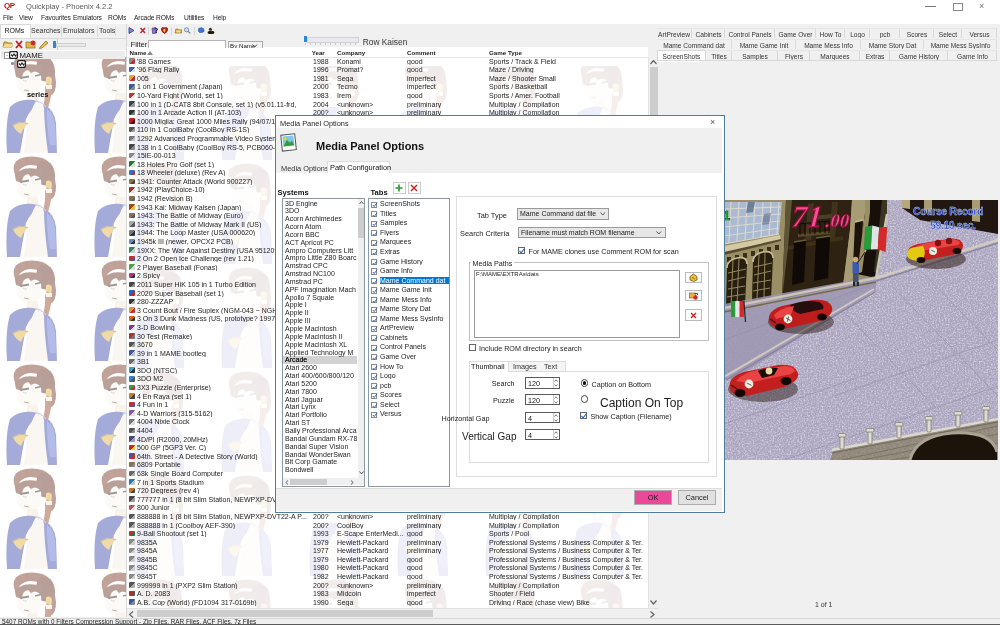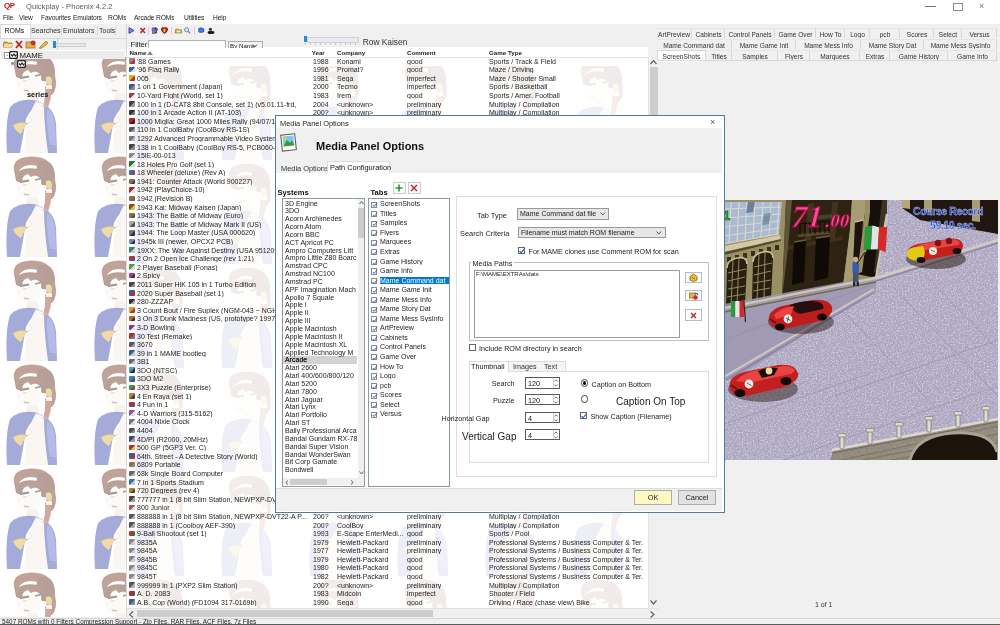--- a/index.html
+++ b/index.html
@@ -860,21 +860,21 @@
     <div class="abs" style="left:528px;top:430.9px;font-size:7.2px;color:#111;z-index:55;">4</div>
     <div class="abs" style="left:552.5px;top:429.7px;width:6px;height:9.5px;border-left:1px solid #ccc;z-index:55;"></div>
     <svg class="abs" style="left:554px;top:430.7px;z-index:56;" width="4" height="8">
       <path d="M0.5 2.5 L2 0.8 L3.5 2.5" stroke="#555" stroke-width="0.8" fill="none"></path>
       <path d="M0.5 5.5 L2 7.2 L3.5 5.5" stroke="#555" stroke-width="0.8" fill="none"></path>
     </svg>
 <div class="abs" style="left:580.5px;top:379px;width:7.5px;height:7.5px;border:1px solid #444;border-radius:50%;background:#fff;box-sizing:border-box;z-index:54;"></div>
     <div class="abs" style="left:582.5px;top:381px;width:3.5px;height:3.5px;border-radius:50%;background:#111;z-index:55;"></div>
     <div class="abs" style="left:591.5px;top:379.5px;font-size:7.2px;color:#222;z-index:54;">Caption on Bottom</div>
     <div class="abs" style="left:580.5px;top:395px;width:7.5px;height:7.5px;border:1px solid #444;border-radius:50%;background:#fff;box-sizing:border-box;z-index:54;"></div>
-    <div class="abs" style="left:616px;top:395.5px;font-size:10px;color:#222;z-index:54;">Caption On Top</div>
+    <div class="abs" style="left:600px;top:395.5px;font-size:12px;color:#222;z-index:54;">Caption On Top</div>
     <div class="abs" style="left:580px;top:411.5px;width:7px;height:7px;background:#fff;border:1px solid #666;box-sizing:border-box;z-index:54;"></div>
     <svg class="abs" style="left:580.8px;top:412.5px;z-index:55;" width="6" height="6">
       <path d="M0.5 3 L2.2 4.8 L5.5 0.5" stroke="#2a66b8" stroke-width="1.1" fill="none"></path>
     </svg>
     <div class="abs" style="left:590.5px;top:411.8px;font-size:7.2px;color:#222;z-index:54;">Show Caption (Filename)</div>
     <div class="abs" style="left:276px;top:487.5px;width:446px;height:22.5px;background:#f0f0f0;border-top:1px solid #ddd;z-index:52;"></div>
-    <div class="abs" style="left:634px;top:490px;width:38px;height:15px;background:#fef9c3;border:1px solid #adadad;box-sizing:border-box;text-align:center;font-size:7.4px;color:#222;line-height:14px;z-index:53;">OK</div>
+    <div class="abs" style="left:634px;top:490px;width:38px;height:15px;background:#ec4899;border:1px solid #adadad;box-sizing:border-box;text-align:center;font-size:7.4px;color:#222;line-height:14px;z-index:53;">OK</div>
     <div class="abs" style="left:678px;top:490px;width:38px;height:15px;background:#e1e1e1;border:1px solid #adadad;box-sizing:border-box;text-align:center;font-size:7.4px;color:#222;line-height:14px;z-index:53;">Cancel</div>
   </div>
 </body></html>

